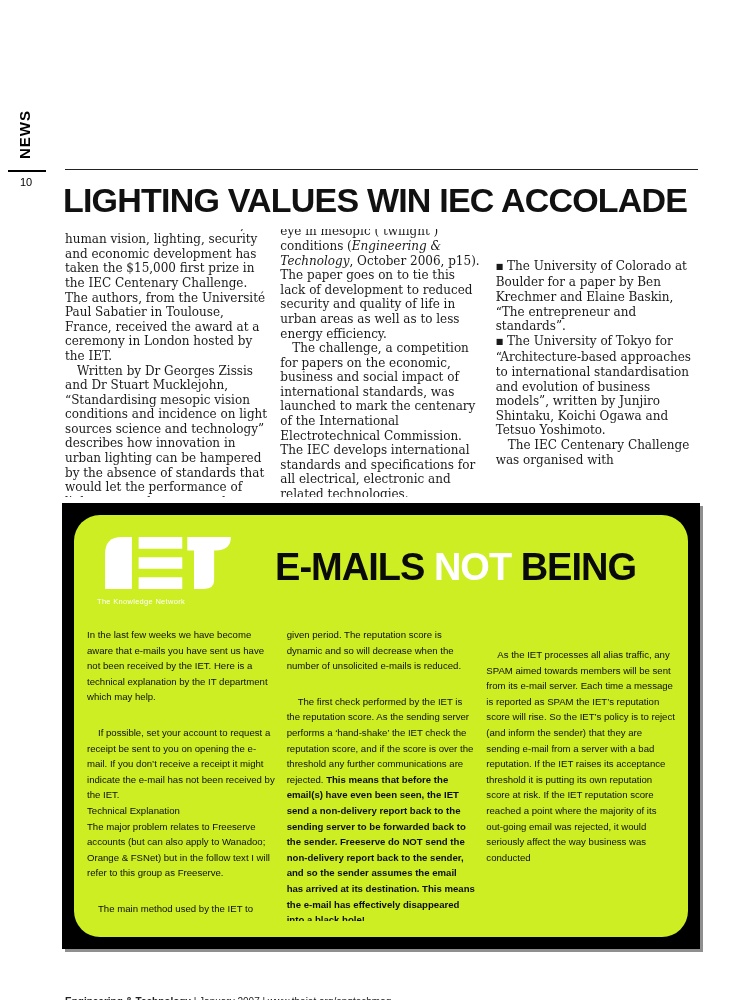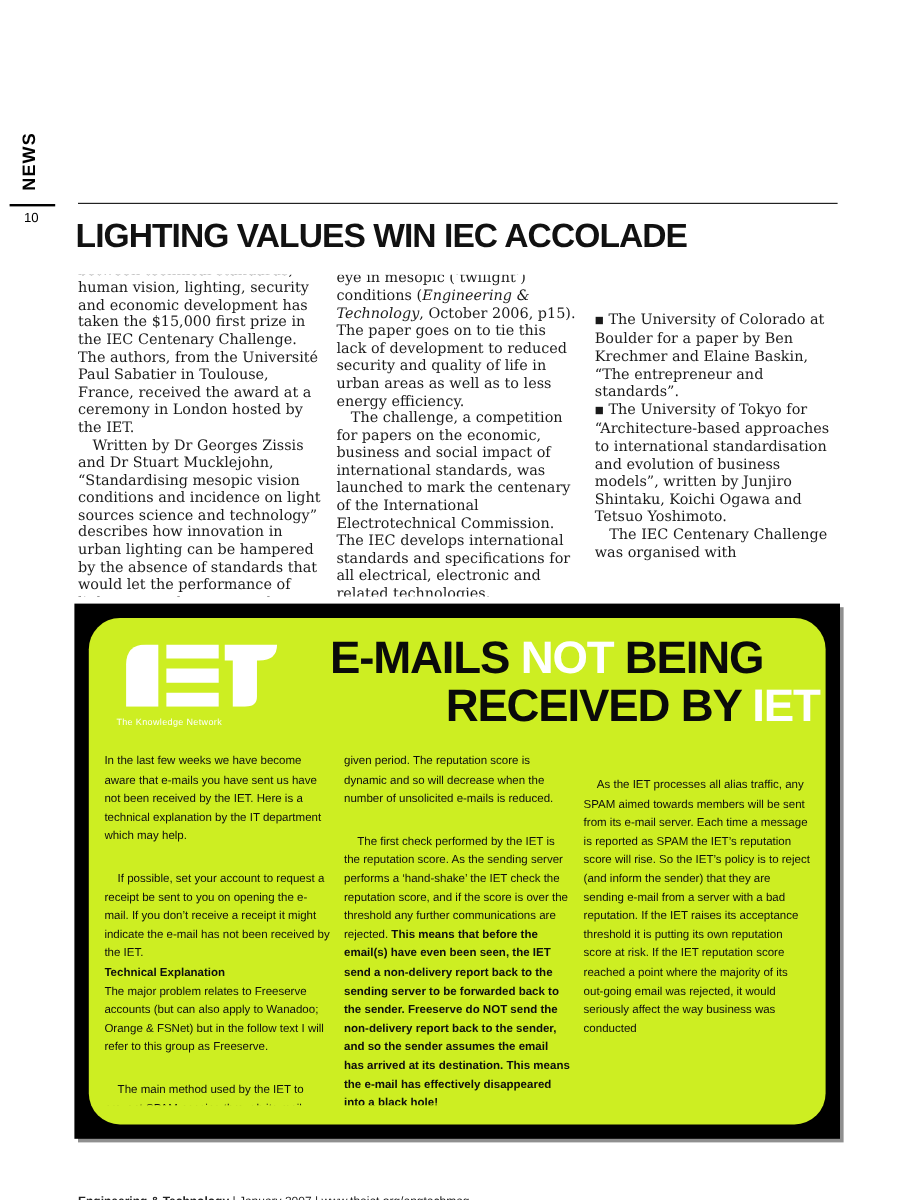--- a/index.html
+++ b/index.html
@@ -16,21 +16,21 @@
     writing-mode:vertical-rl;transform:rotate(180deg);
     font-weight:bold;font-size:15px;letter-spacing:1px;color:#000;
   }
   .sidebar-rule{position:absolute;left:8px;top:170px;width:38px;height:2px;background:#000;}
   .page-number{position:absolute;left:20px;top:176px;font-size:11px;color:#000;}
 
   
   .head-rule{position:absolute;left:65px;top:169px;width:633px;height:1px;background:#222;}
   .headline{
     position:absolute;left:63px;top:181px;width:640px;
-    font-size:28px;font-weight:bold;letter-spacing:-0.8px;color:#111;
+    font-size:34px;font-weight:bold;letter-spacing:-0.8px;color:#111;
     font-family:"Liberation Sans",sans-serif;white-space:nowrap;
   }
   .article-cols{
     position:absolute;left:65px;top:229px;width:633px;height:268px;
     display:flex;gap:13px;overflow:hidden;
     font-family:"DejaVu Serif",serif;font-size:12px;line-height:14.6px;color:#1a1a1a;align-items:center;
   }
   .article-cols .col{flex:1;}
   .article-cols p{margin:0;}
   .article-cols p.ind{text-indent:12px;}
@@ -46,32 +46,32 @@
   .green-panel{
     position:absolute;left:12px;top:12px;right:12px;bottom:12px;
     background:var(--lime);border-radius:26px;overflow:hidden;
   }
   .iet-logo{position:absolute;left:21px;top:22px;width:146px;height:52px;}
   .logo-tagline{position:absolute;left:23px;top:82px;font-size:7.5px;color:#fff;letter-spacing:0.3px;}
   .gb-title{
     position:absolute;top:14px;right:0;left:150px;text-align:right;
     font-weight:bold;font-size:38px;line-height:40px;letter-spacing:-1px;color:#0a0a0a;
   }
-  .gb-title .l1{padding-right:52px;}
+  .gb-title .l1{padding-right:52px;margin-top:18px;}
   .gb-title .l2{padding-right:5px;}
   .gb-title .wh{color:#ffffff;}
   .gb-cols{
     position:absolute;left:13px;right:13px;top:112px;bottom:16px;
     display:flex;gap:11px;overflow:hidden;
     font-size:9.6px;line-height:15.6px;color:#0d0d0d;
   }
   .gb-cols .col{flex:1;}
   .gb-cols p{margin:0;}
   .gb-cols p.ind{text-indent:11px;margin-top:20px;}
-  .gb-heading{font-weight:bold;margin-top:12px;}
+  .gb-heading{font-weight:normal;margin-top:12px;}
 
   
   .page-footer{position:absolute;left:65px;top:996px;font-size:10px;color:#222;text-align:center;}
   .page-footer .brand{font-weight:bold;}
 </style>
 </head>
 <body>
 
 <div class="news-label">NEWS</div>
 <div class="sidebar-rule"></div>
@@ -104,21 +104,20 @@
       <path fill="#ffffff" d="M0 20 Q0 0 20 0 L32 0 L32 62 L0 62 Z"></path>
       <path fill="#ffffff" d="M40 0 H92 V14 H40 Z"></path>
       <path fill="#ffffff" d="M40 24 H92 V38 H40 Z"></path>
       <path fill="#ffffff" d="M40 48 H92 V62 H40 Z"></path>
       <path fill="#ffffff" d="M98 0 H150 Q150 16 132 16 H130 V52 Q130 62 118 62 H106 V16 H98 Z"></path>
     </svg>
     <div class="logo-tagline">The Knowledge Network</div>
 
     <div class="gb-title">
       <div class="l1"><span>E-MAILS </span><span class="wh">NOT</span><span> BEING</span></div>
-      <div class="l2"><span>RECEIVED BY </span><span class="wh">IET</span></div>
     </div>
 
     <div class="gb-cols">
       <div class="col">
         <p>In the last few weeks we have become aware that e-mails you have sent us have not been received by the IET. Here is a technical explanation by the IT department which may help.</p>
         <p class="ind">If possible, set your account to request a receipt be sent to you on opening the e-mail. If you don’t receive a receipt it might indicate the e-mail has not been received by the IET.</p>
         <p class="gb-heading">Technical Explanation</p>
         <p>The major problem relates to Freeserve accounts (but can also apply to Wanadoo; Orange &amp; FSNet) but in the follow text I will refer to this group as Freeserve.</p>
         <p class="ind">The main method used by the IET to prevent SPAM passing through its mail servers is to check the reputation score of the sending server. A reputation score is generated by the number of SPAM complaints the IET server receives within a</p>
       </div>

